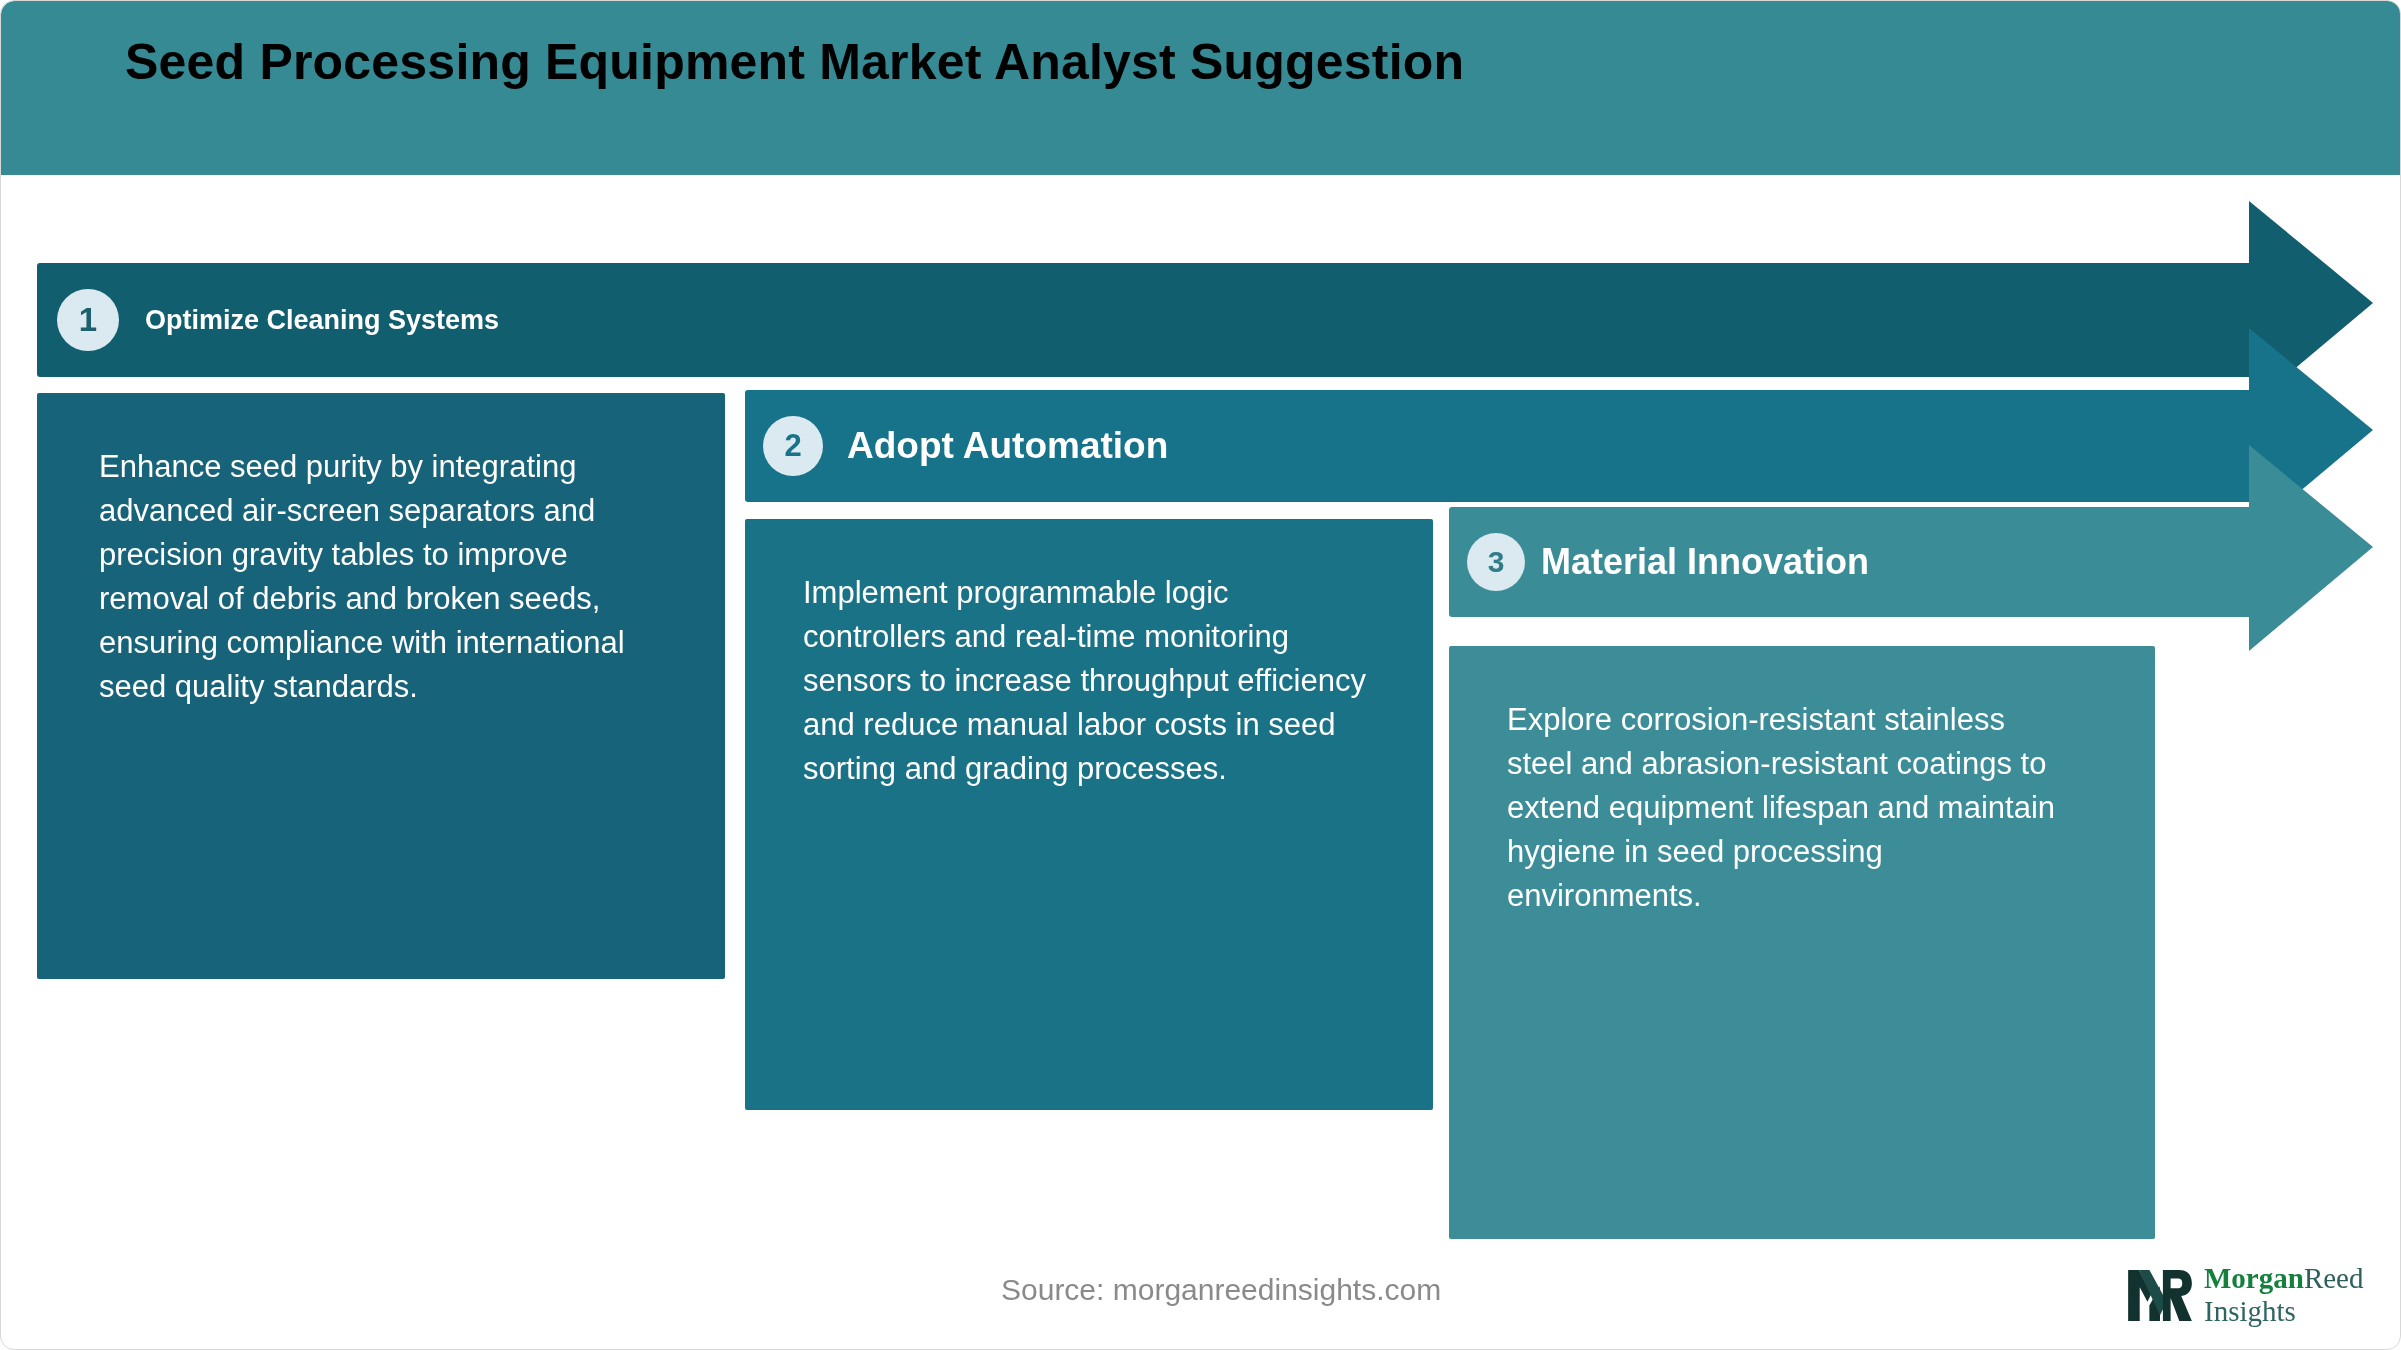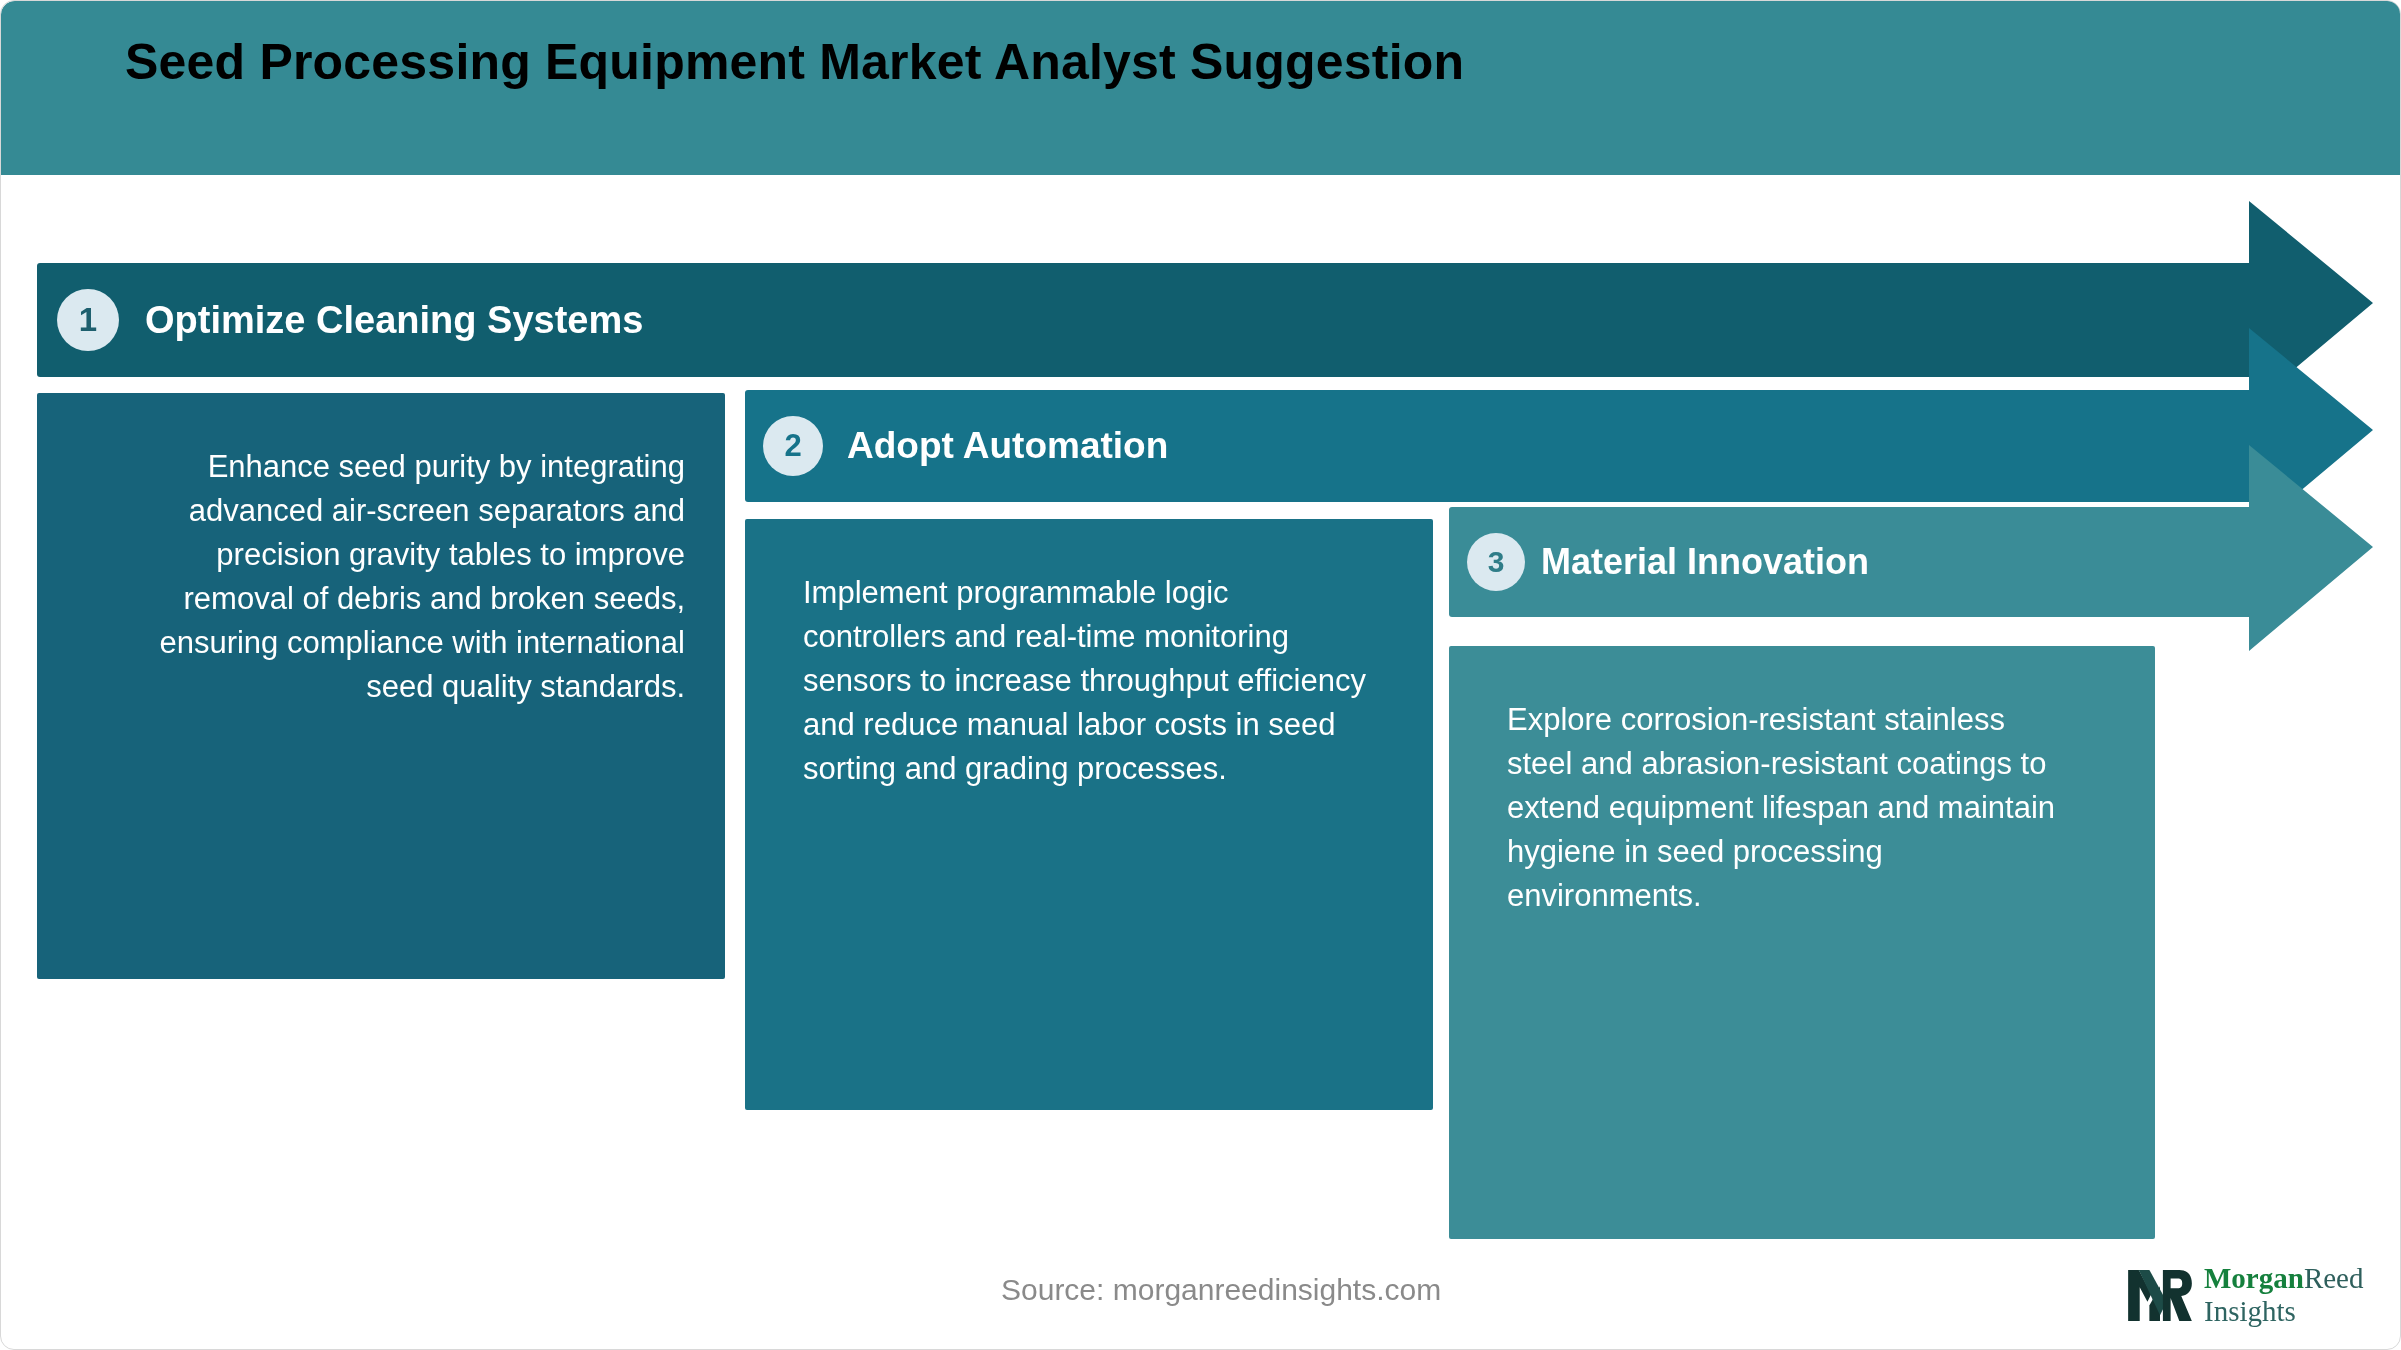--- a/index.html
+++ b/index.html
@@ -40,37 +40,37 @@
     display:flex;align-items:center;justify-content:center;
     font-weight:bold;
   }
   .band-title{
     color:#ffffff;font-weight:bold;white-space:nowrap;
   }
 
   
   #band1{left:36px;top:262px;width:2212px;height:114px;background:#115e6e;}
   #band1 .badge{width:62px;height:62px;font-size:33px;color:#1d5f6e;margin-left:20px;}
-  #band1 .band-title{font-size:38px;margin-left:26px;}
+  #band1 .band-title{font-size:27px;margin-left:26px;}
   
   #band2{left:744px;top:389px;width:1504px;height:112px;background:#16738a;}
   #band2 .badge{width:60px;height:60px;font-size:31px;color:#16738a;margin-left:18px;}
   #band2 .band-title{font-size:37px;margin-left:24px;}
   
   #band3{left:1448px;top:506px;width:800px;height:110px;background:#3a8c97;}
   #band3 .badge{width:58px;height:58px;font-size:30px;color:#2f7d88;margin-left:18px;}
   #band3 .band-title{font-size:36px;margin-left:16px;}
 
   
   .card{position:absolute;box-sizing:border-box;border-radius:2px;}
   .card-text{
     color:#ffffff;font-size:31px;line-height:1.42;
     font-weight:400;
   }
-  #card1{left:36px;top:392px;width:688px;height:586px;background:#17637a;text-align:right;}
+  #card1{left:36px;top:392px;width:688px;height:586px;background:#17637a;}
   #card1 .card-text{position:absolute;left:62px;top:52px;width:586px;}
   #card2{left:744px;top:518px;width:688px;height:591px;background:#1a7287;}
   #card2 .card-text{position:absolute;left:58px;top:52px;width:570px;}
   #card3{left:1448px;top:645px;width:706px;height:593px;background:#3c8d97;padding-left:44px;}
   #card3 .card-text{position:absolute;left:58px;top:52px;width:572px;}
 
   
   .source{
     position:absolute;left:1000px;top:1272px;
     font-size:30px;color:#8a8a8a;white-space:nowrap;

